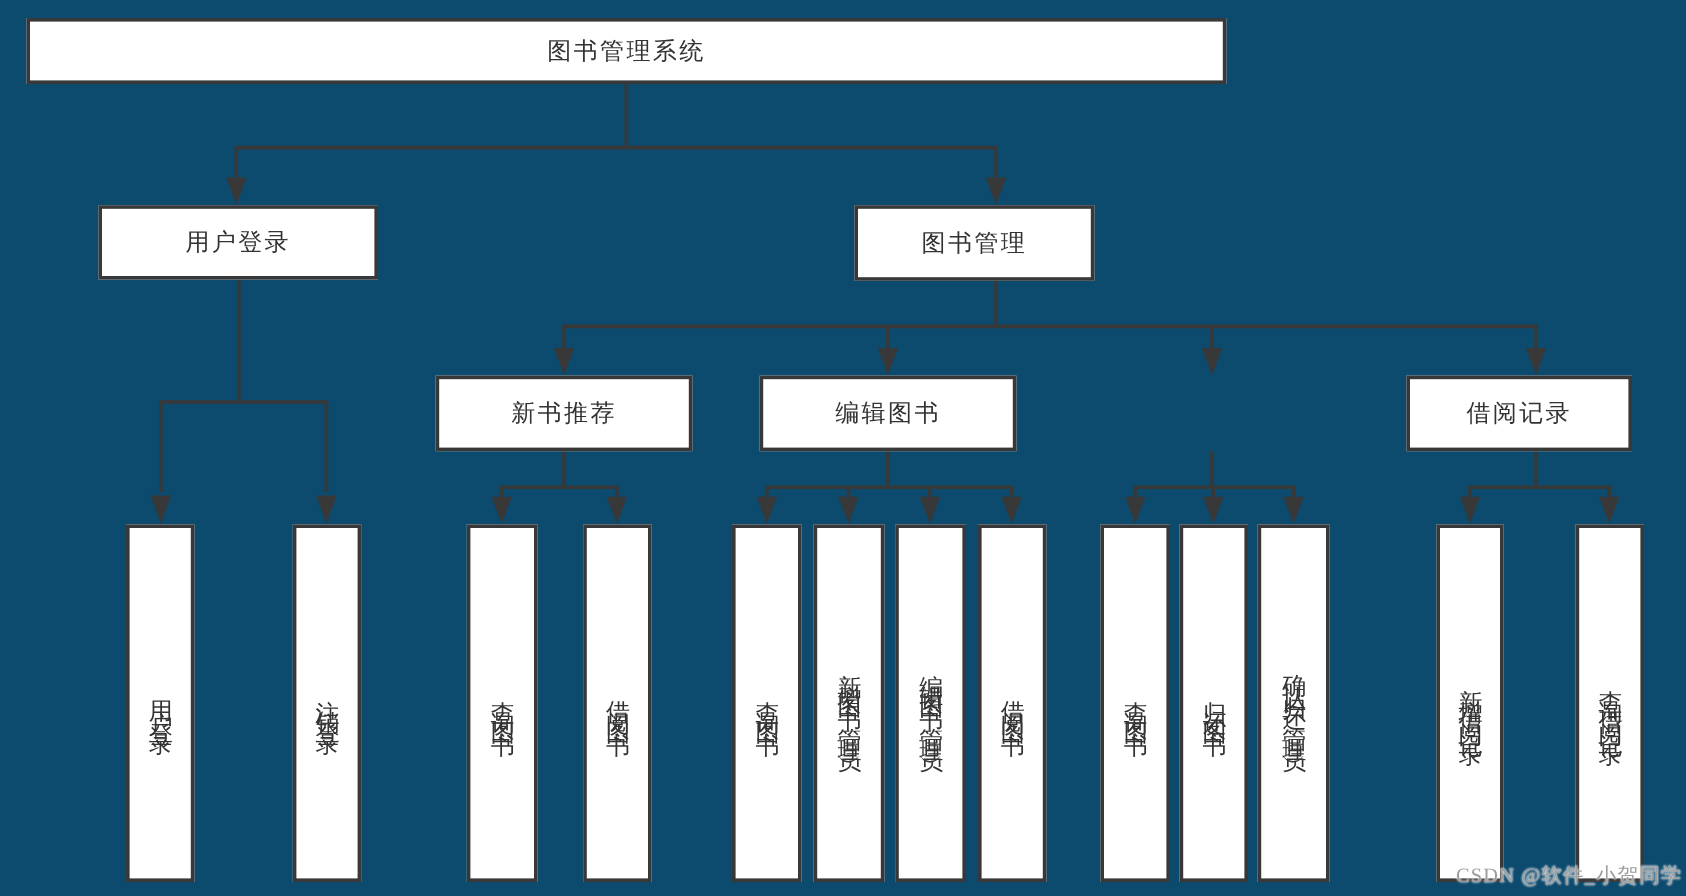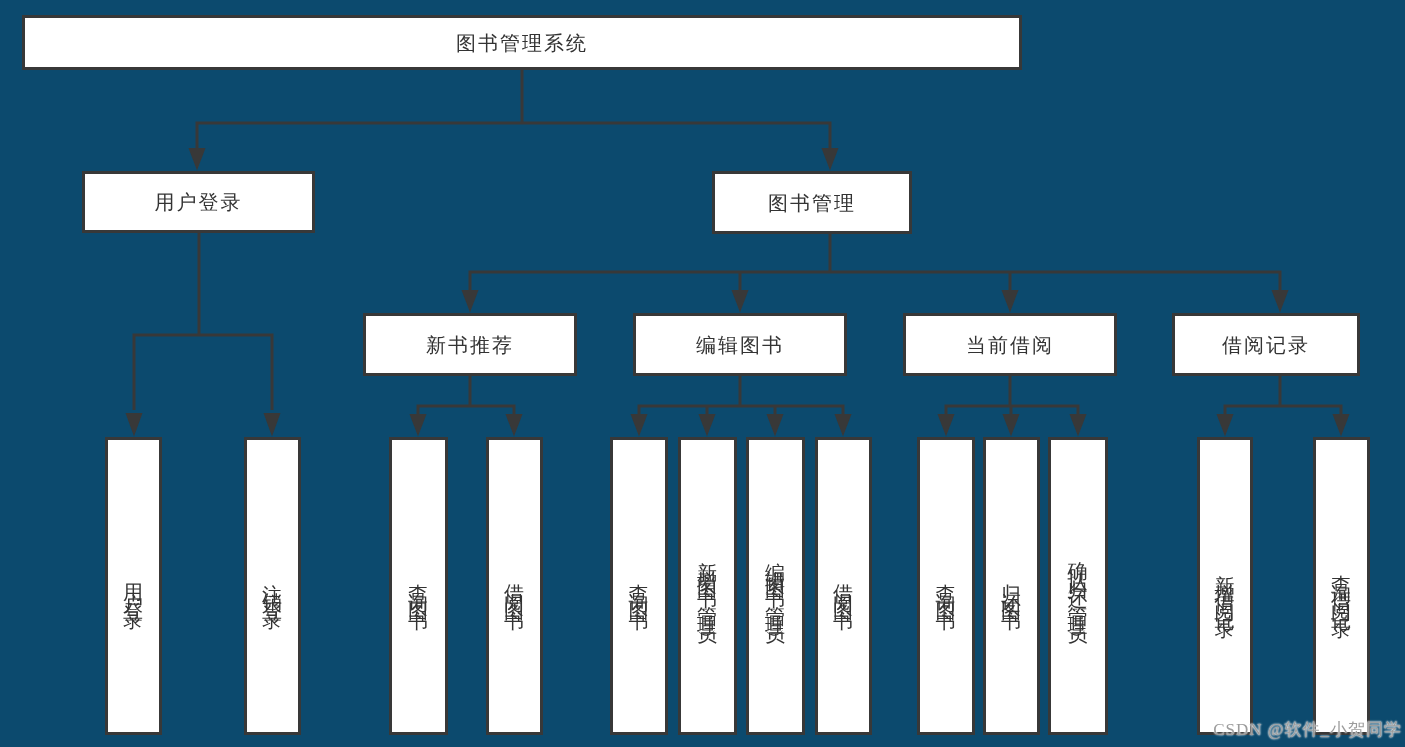--- a/index.html
+++ b/index.html
@@ -95,23 +95,20 @@
   <div class="node h" style="left:712px;top:171px;width:200px;height:63px;">
     <span>图书管理</span>
   </div>
 
   <div class="node h" style="left:363px;top:313px;width:214px;height:63px;">
     <span>新书推荐</span>
   </div>
   <div class="node h" style="left:633px;top:313px;width:214px;height:63px;">
     <span>编辑图书</span>
   </div>
-  <div class="node h" style="left:903px;top:313px;width:214px;height:63px;">
-    <span>当前借阅</span>
-  </div>
   <div class="node h" style="left:1172px;top:313px;width:188px;height:63px;">
     <span>借阅记录</span>
   </div>
 
   <div class="node v" style="left:105px;top:437px;width:57px;height:298px;">
     <span>用户登录</span>
   </div>
   <div class="node v" style="left:244px;top:437px;width:57px;height:298px;">
     <span>注销登录</span>
   </div>

